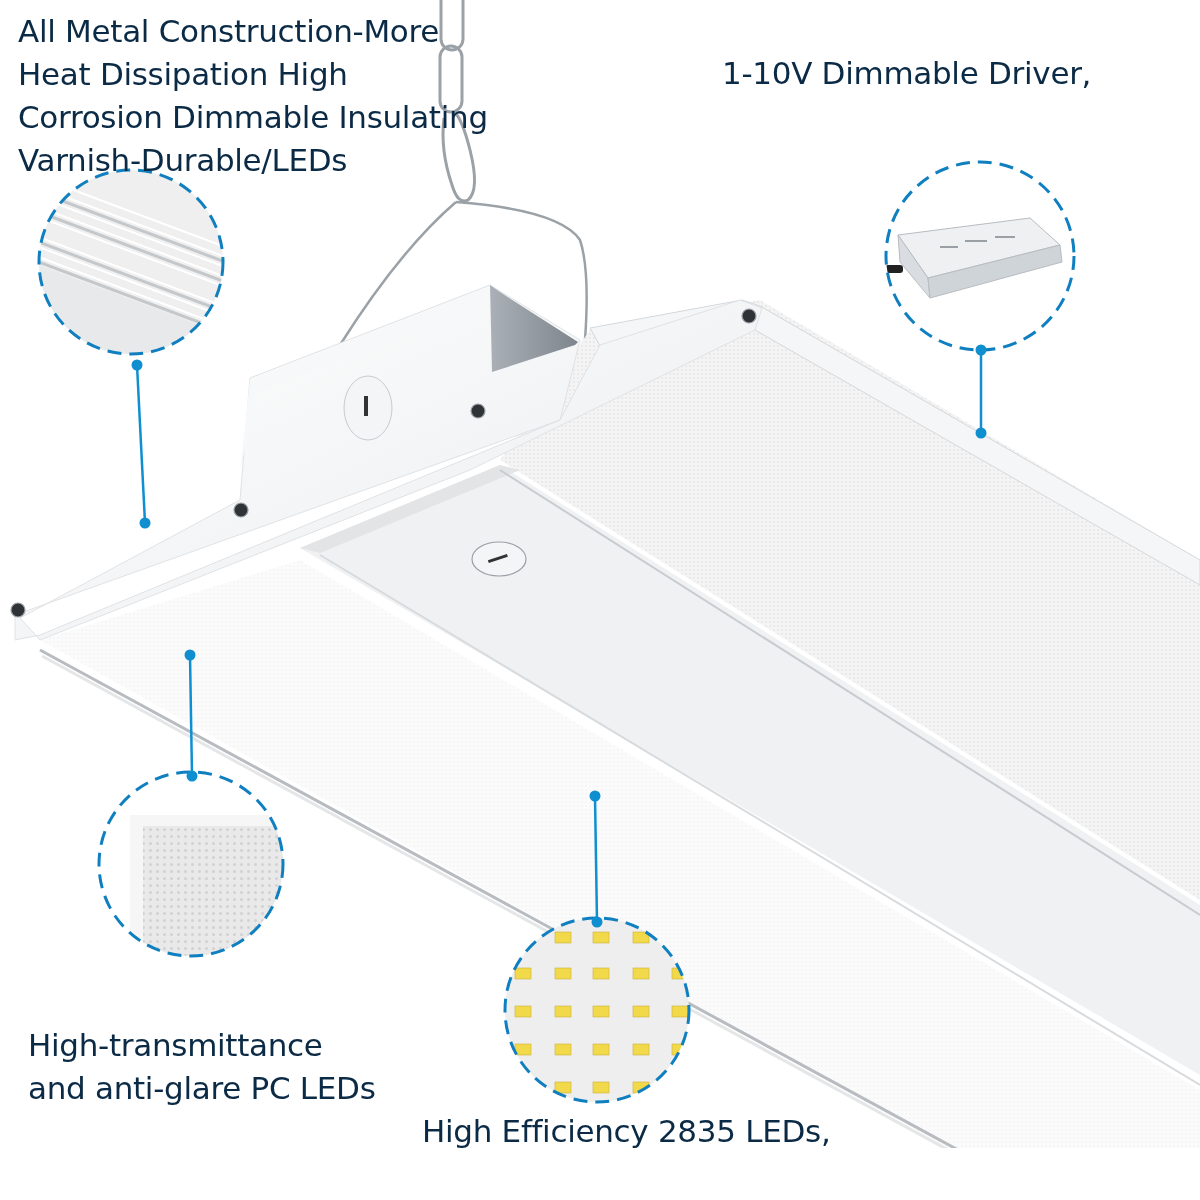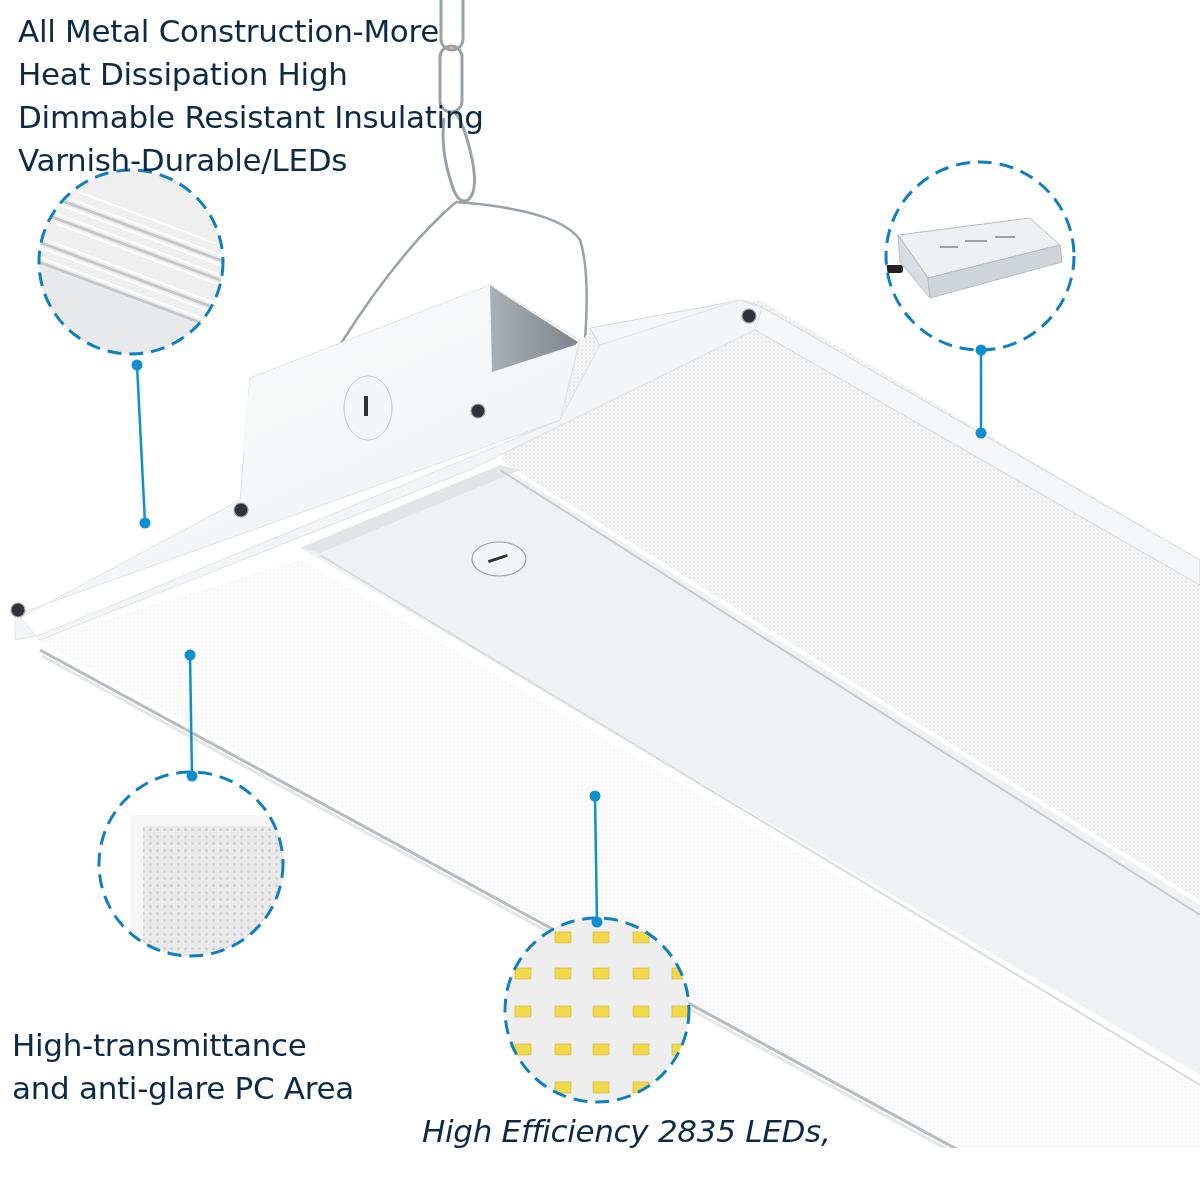--- a/index.html
+++ b/index.html
@@ -2,22 +2,22 @@
 <html><head>
 <meta charset="utf-8">
 <style>
   html, body { margin:0; padding:0; background:#ffffff; }
   .canvas { position:relative; width:1200px; height:1148px; overflow:hidden; background:#ffffff; font-family:"DejaVu Sans", sans-serif; }
   .art { position:absolute; left:0; top:0; width:1200px; height:1200px; }
   .feature-text { position:absolute; color:#0b2a45; font-size:31px; line-height:43px; letter-spacing:-0.3px; white-space:nowrap; }
   .feature-text span { display:block; }
   #t-metal { left:18px; top:10px; }
   #t-driver { left:722px; top:52px; }
-  #t-lens { left:12px; top:1024px; }
-  #t-leds { left:422px; top:1110px;font-style:italic; }
+  #t-lens { left:28px; top:1024px; }
+  #t-leds { left:422px; top:1110px; }
 </style>
 </head>
 <body>
 
 <div class="canvas">
 
   <svg class="art" viewBox="0 0 1200 1200">
     <defs>
       <pattern id="dots" width="4" height="4" patternUnits="userSpaceOnUse">
         <rect width="4" height="4" fill="#f4f4f4"></rect>
@@ -182,29 +182,30 @@
       <circle cx="597" cy="1010" r="92" fill="none" stroke="#0f7fc0" stroke-width="3" stroke-dasharray="14 8"></circle>
       <line x1="595" y1="796" x2="597" y2="922" stroke="#0f8fd0" stroke-width="2.5"></line>
       <circle cx="595" cy="796" r="5.5" fill="#0f8fd0"></circle>
       <circle cx="597" cy="922" r="5.5" fill="#0f8fd0"></circle>
     </g>
   </svg>
 
   <div id="t-metal" class="feature-text">
     <span>All Metal Construction-More</span>
     <span>Heat Dissipation High</span>
-    <span>Dimmable Resistant Insulating</span>
+    <span>Corrosion Dimmable Insulating</span>
     <span>Varnish-Durable/LEDs</span>
   </div>
 
   <div id="t-driver" class="feature-text">
+    <span>1-10V Dimmable Driver,</span>
   </div>
 
   <div id="t-lens" class="feature-text">
     <span>High-transmittance</span>
-    <span>and anti-glare PC Area</span>
+    <span>and anti-glare PC LEDs</span>
   </div>
 
   <div id="t-leds" class="feature-text">
     <span>High Efficiency 2835 LEDs,</span>
   </div>
 
 </div>
 
 </body></html>

